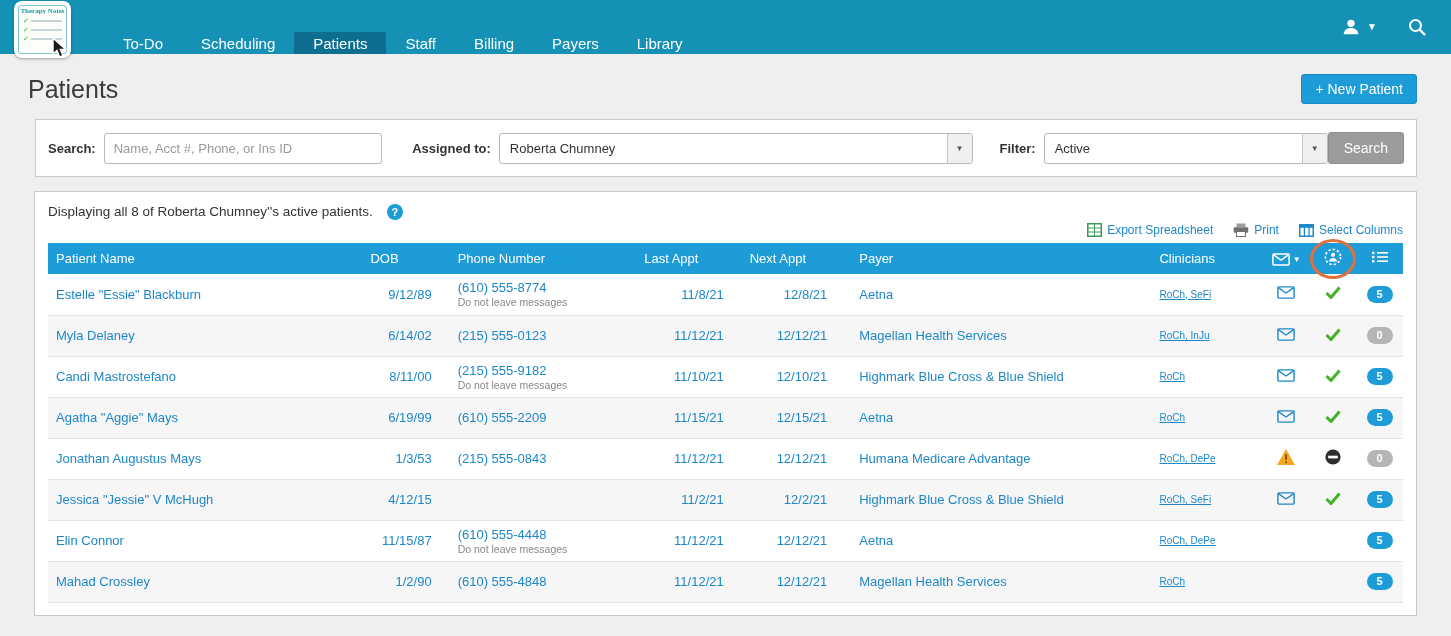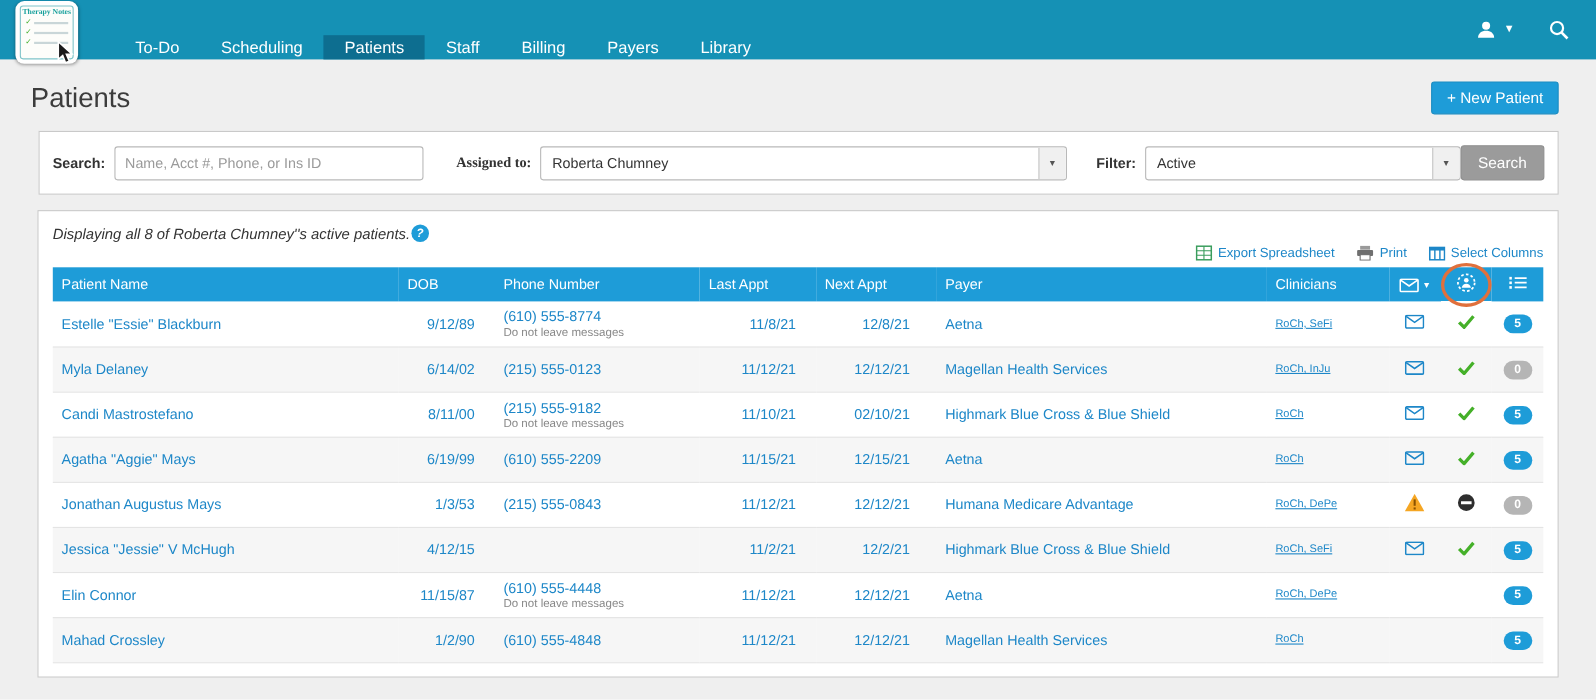--- a/index.html
+++ b/index.html
@@ -36,33 +36,33 @@
   .page-title { font-size:25px; color:#3c3c3c; font-weight:400; }
   .btn-new { background: var(--accent-blue, #1e9cd8); border:1px solid #1a8cc2; color:#fff; font-size:14px;
              padding:6px 13px; border-radius:3px; cursor:pointer; font-family:inherit; }
 
   
   .search-panel { margin:0 34px 14px 35px; background:#fff; border:1px solid #c9c9c9; padding:12px; display:flex; align-items:center; }
   .lbl { font-size:13px; font-weight:bold; color:#333; white-space:nowrap; }
   .search-input { margin-left:8px; width:283px; height:31px; border:1px solid #b9b9b9; border-radius:3px;
                   padding:0 9px; font-size:13px; color:#444; font-family:inherit; }
   .search-input::placeholder { color:#9a9a9a; }
-  .lbl-assigned { margin-left:30px;font-family:Liberation Serif, serif; }
+  .lbl-assigned { margin-left:30px; }
   .lbl-filter { margin-left:27px; }
   .dropdown { margin-left:8px; height:31px; border:1px solid #b9b9b9; border-radius:3px; display:flex; overflow:hidden; background:#fff; cursor:pointer; }
   .dd-assigned { width:482px; }
   .dd-filter { width:289px; }
   .dd-value { flex:1; display:flex; align-items:center; padding:0 10px; font-size:13px; color:#333; }
   .dd-arrow { width:25px; background:#f0f0f0; border-left:1px solid #c5c5c5; display:flex; align-items:center; justify-content:center; font-size:8px; color:#555; }
   .btn-search { height:32px; padding:0 15px; background: var(--button-gray, #9b9b9b); border:1px solid #8f8f8f;
                 color:#fff; font-size:14px; border-radius:3px; cursor:pointer; font-family:inherit; }
 
   
   .results-panel { margin:0 34px; background:#fff; border:1px solid #c9c9c9; padding:12px 13px; }
-  .summary-row { display:flex; align-items:center; gap:1px; font-size:13.5px; color:#333;font-style:italic; }
+  .summary-row { display:flex; gap:14px; font-size:13.5px; color:#333; }
   .help-icon { width:16px; height:16px; border-radius:50%; background: var(--accent-blue, #1e9cd8); color:#fff; font-size:11px;
                font-weight:bold; display:inline-flex; align-items:center; justify-content:center; cursor:pointer; flex:none; }
   .actions-row { display:flex; justify-content:flex-end; align-items:center; gap:20px; margin:3px 0 6px; }
   .action-link { display:flex; align-items:center; gap:5px; font-size:12px; color: var(--link-blue, #1d87c8); cursor:pointer; text-decoration:none; }
 
   
   table { width:100%; border-collapse:collapse; table-layout:fixed; }
   thead th { background: var(--table-header-bg, #1e9cd8); color:#fff; font-weight:400; font-size:13px; text-align:left;
              padding:5px 8px; height:28px; overflow:visible; }
   th.col-name  { width:310px; }
@@ -297,21 +297,21 @@
     <td class="col-icon"><span class="badge badge-gray">0</span></td>
   </tr>
         <tr>
     <td class="col-name"><a class="cell-link">Candi Mastrostefano</a></td>
     <td class="col-dob"><span>8/11/00</span></td>
     <td class="col-phone">
       <div class="phone">(215) 555-9182</div>
       <div class="phone-note">Do not leave messages</div>
     </td>
     <td class="col-last"><span>11/10/21</span></td>
-    <td class="col-next"><span>02/10/21</span></td>
+    <td class="col-next"><span>12/10/21</span></td>
     <td class="col-payer"><a class="cell-link">Highmark Blue Cross &amp; Blue Shield</a></td>
     <td class="col-clin"><span>RoCh</span></td>
     <td class="col-icon"><span class="row-icon">
               <svg width="18" height="13" viewBox="0 0 18 13">
                 <rect x="0.9" y="0.9" width="16.2" height="11.2" rx="1" fill="none" stroke="#1d87c8" stroke-width="1.4"></rect>
                 <path d="M1.3 1.6l7.7 5.4 7.7-5.4" fill="none" stroke="#1d87c8" stroke-width="1.4"></path>
               </svg>
             </span></td>
     <td class="col-icon"><span class="row-icon">
               <svg width="16" height="13" viewBox="0 0 16 13">

